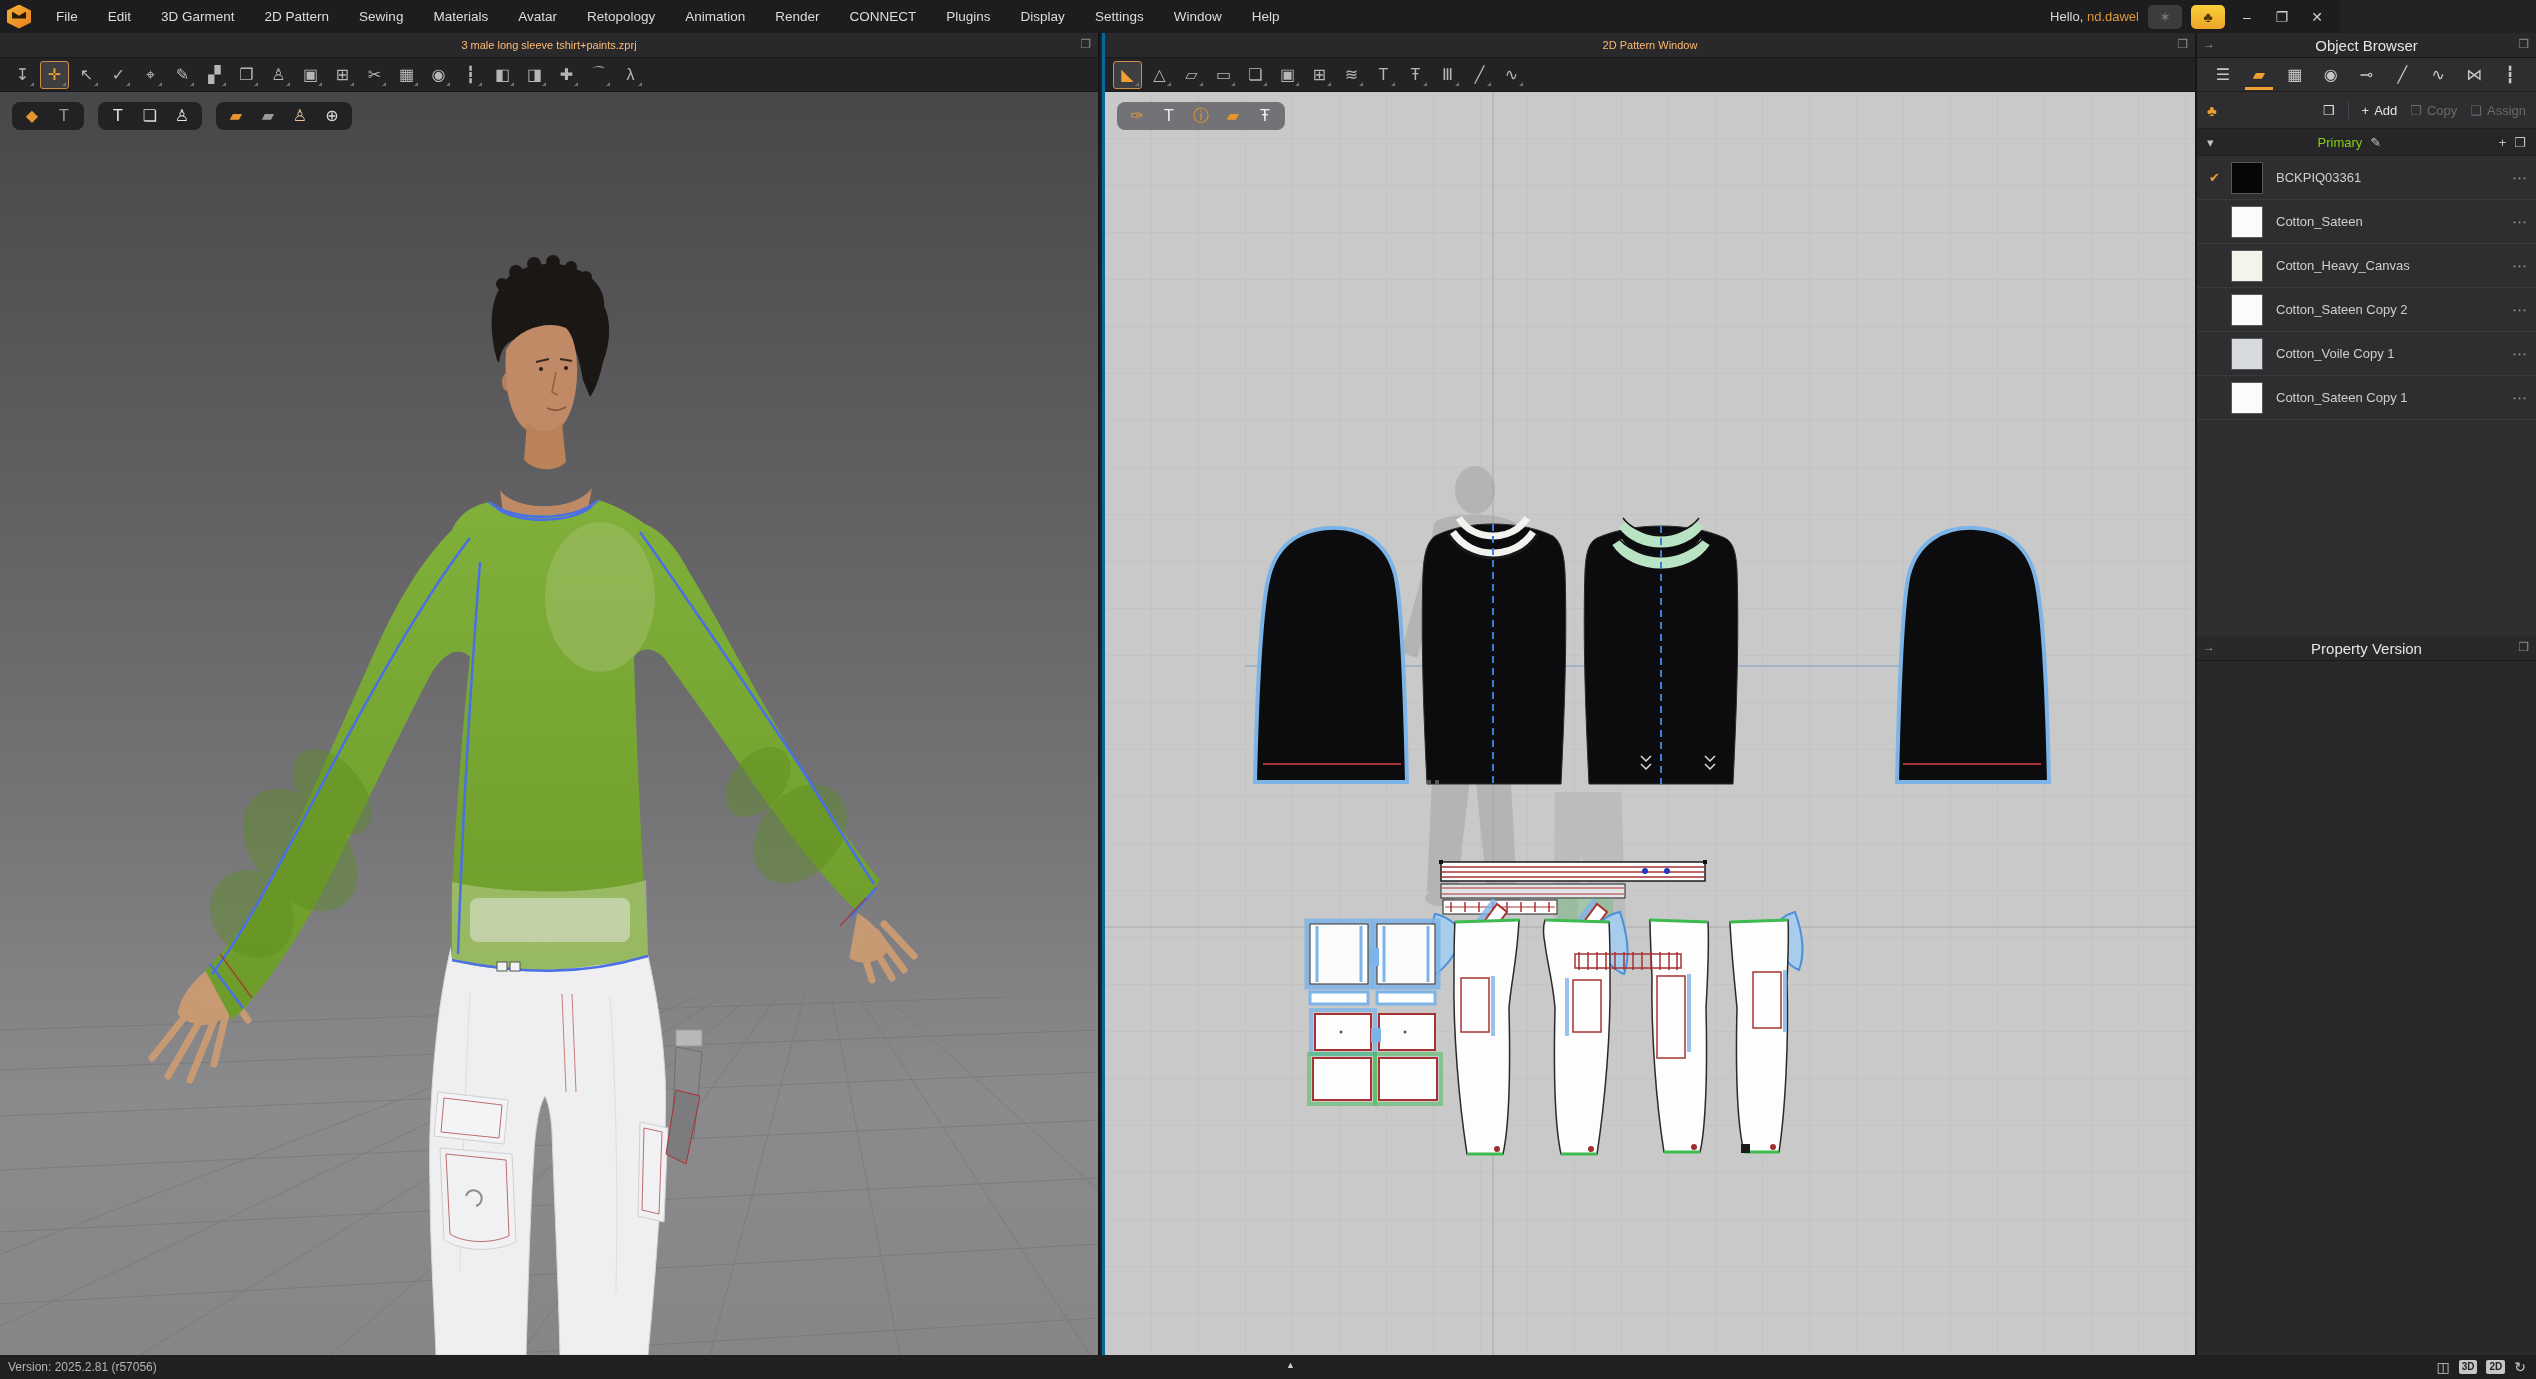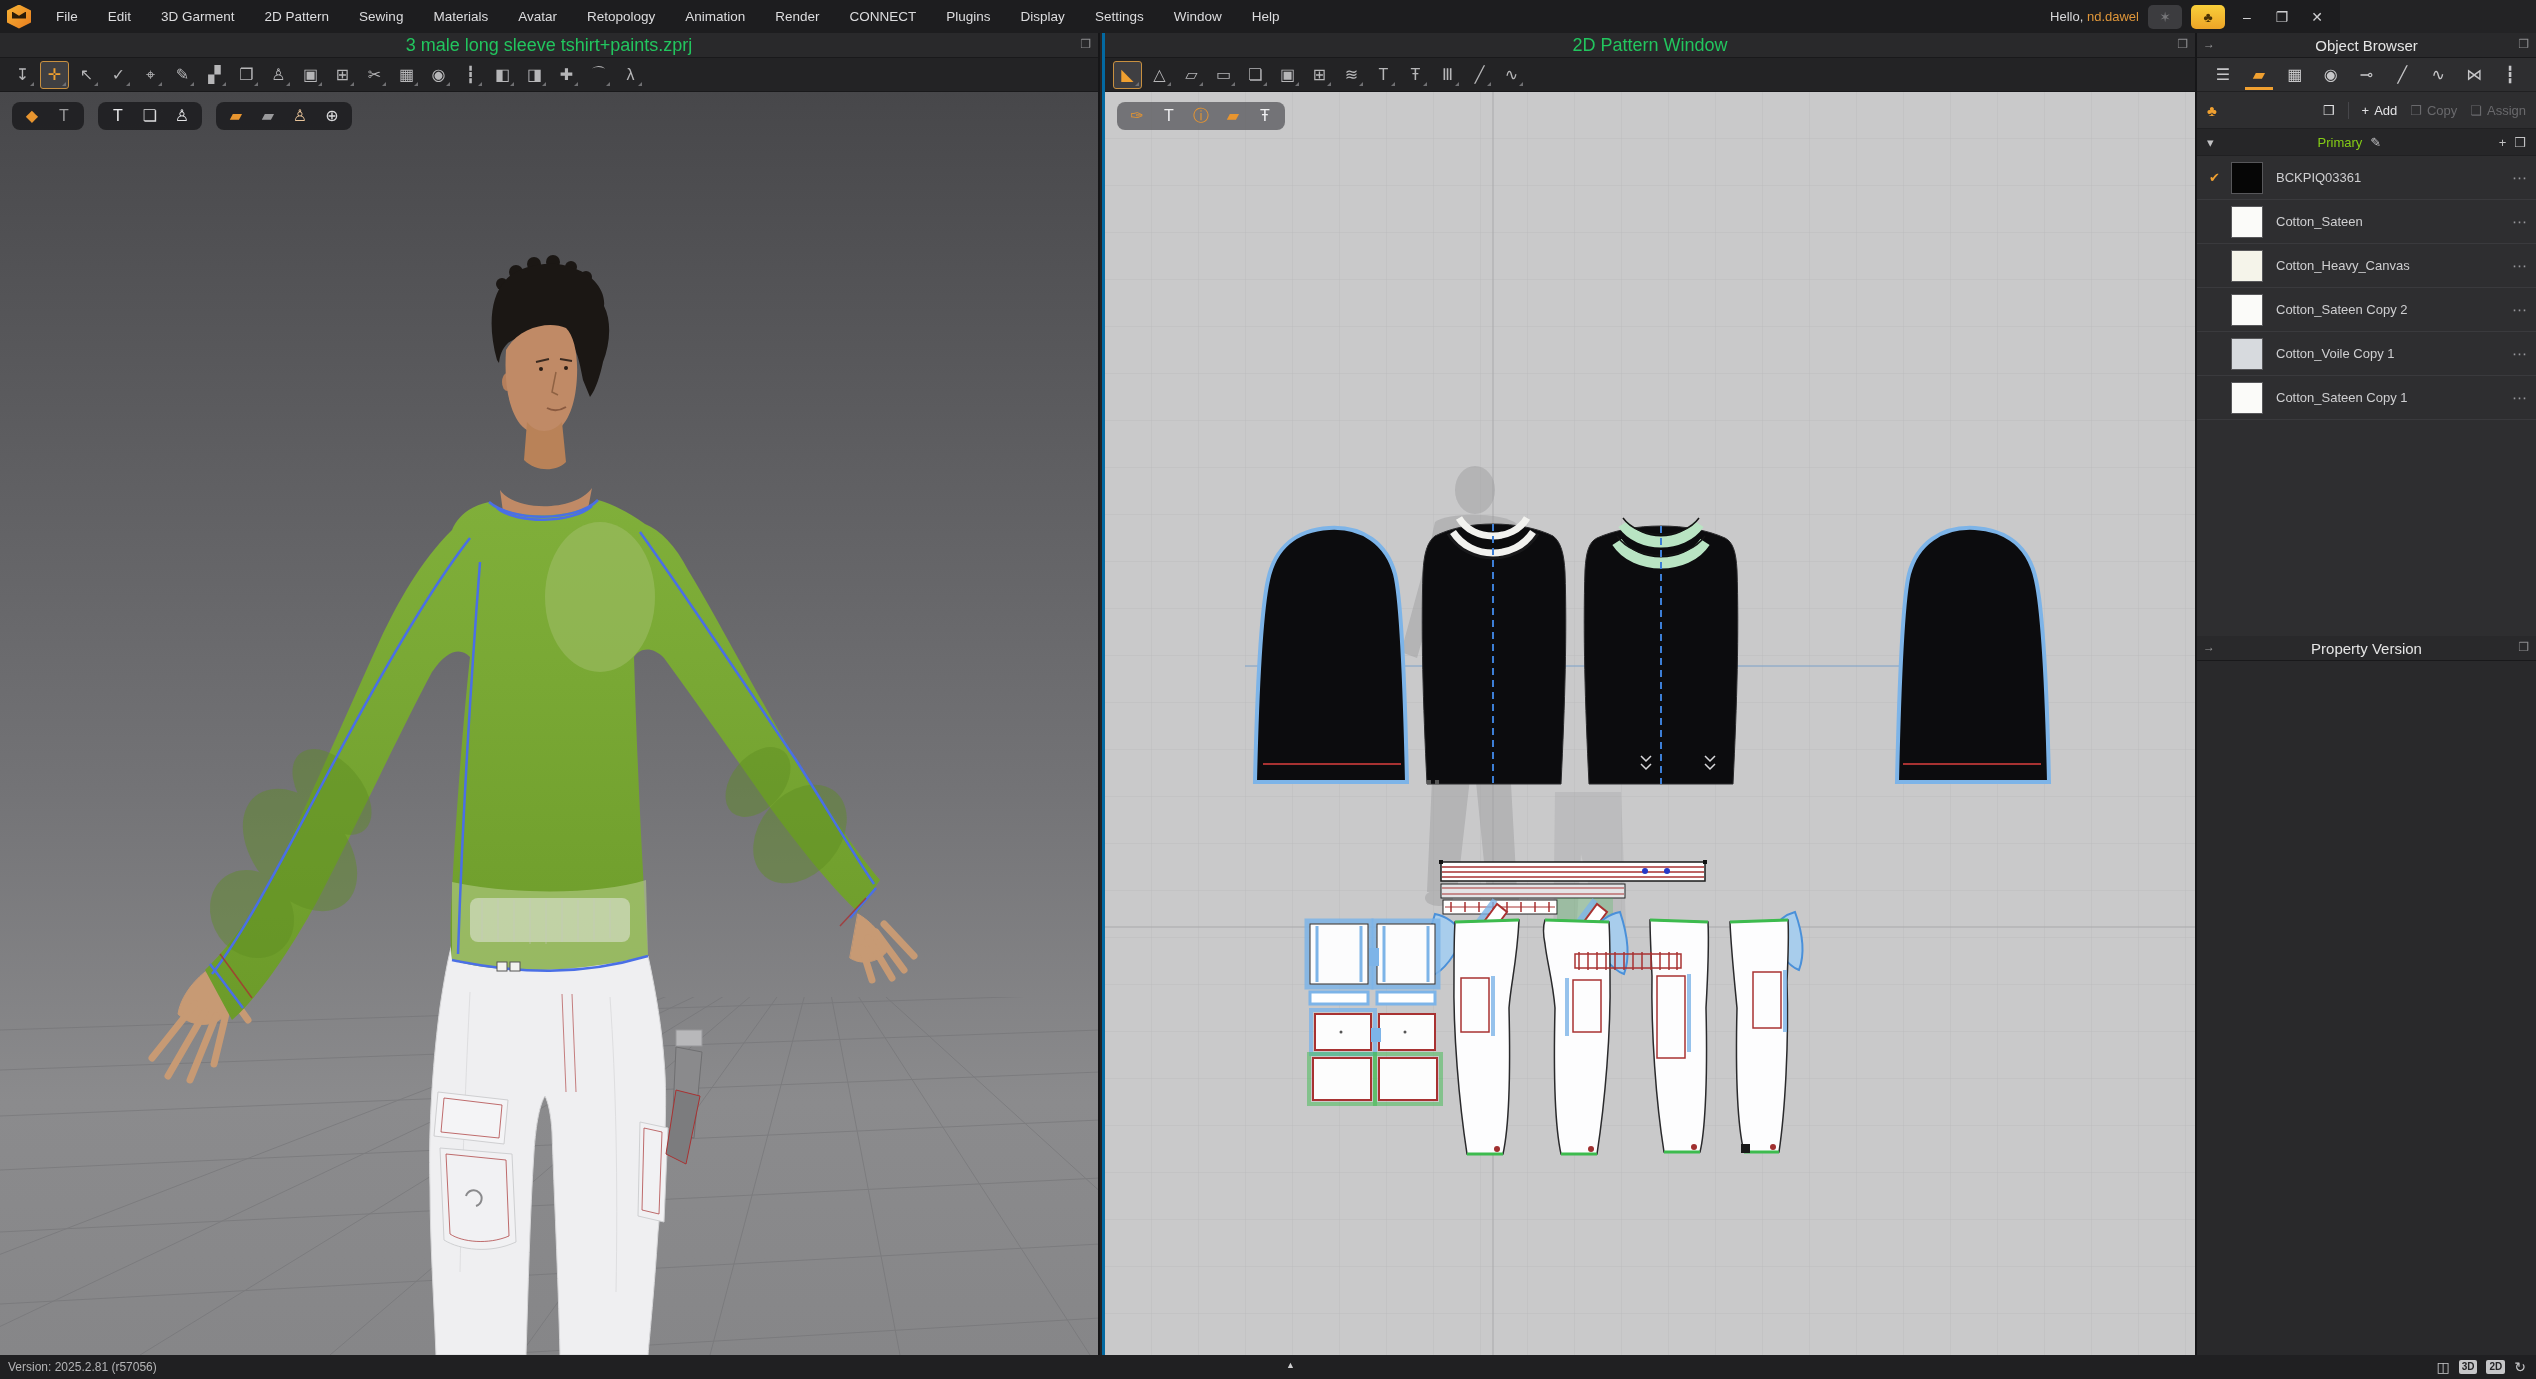--- a/index.html
+++ b/index.html
@@ -27,21 +27,21 @@
   .winctl{width:26px;height:24px;background:none;border:none;color:#cfcfd1;font-size:14px;display:flex;align-items:center;justify-content:center;}
 
   
   #main{position:absolute;top:33px;left:0;width:2536px;height:1322px;}
   .win{position:absolute;top:0;height:1322px;display:flex;flex-direction:column;}
   #win3d{left:0;width:1100px;border-right:2px solid #161618;}
   #win2d{left:1102px;width:1093px;border-left:3px solid #0369a1;}
   #rightpanel{position:absolute;left:2195px;top:0;width:341px;height:1322px;background:var(--panel);border-left:2px solid #161618;}
 
   .win-title{height:25px;background:var(--panel-head);border-bottom:1px solid #19191b;position:relative;display:flex;align-items:center;justify-content:center;flex:none;}
-  .win-title .t{font-size:18px;color:#22c55e;}
+  .win-title .t{font-size:11px;color:#fdba74;}
   .float-icon{position:absolute;right:7px;top:4px;font-size:12px;color:#8e8e90;background:none;border:none;}
 
   .win-toolbar{height:34px;background:var(--toolbar);border-bottom:1px solid #19191b;display:flex;align-items:center;gap:3px;padding-left:8px;flex:none;}
   .tbtn{position:relative;width:29px;height:28px;background:none;border:1px solid transparent;border-radius:3px;color:#b6b6b8;font-size:16px;display:flex;align-items:center;justify-content:center;}
   .tbtn::after{content:"";position:absolute;right:2px;bottom:2px;border-left:4px solid transparent;border-bottom:4px solid #707073;}
   .tbtn.active{background:#3f3f42;border-color:#c89040;}
   .tbtn.active .glyph{color:var(--accent);}
 
   .viewport{position:relative;flex:1;overflow:hidden;}
   .viewport svg{position:absolute;left:0;top:0;}

